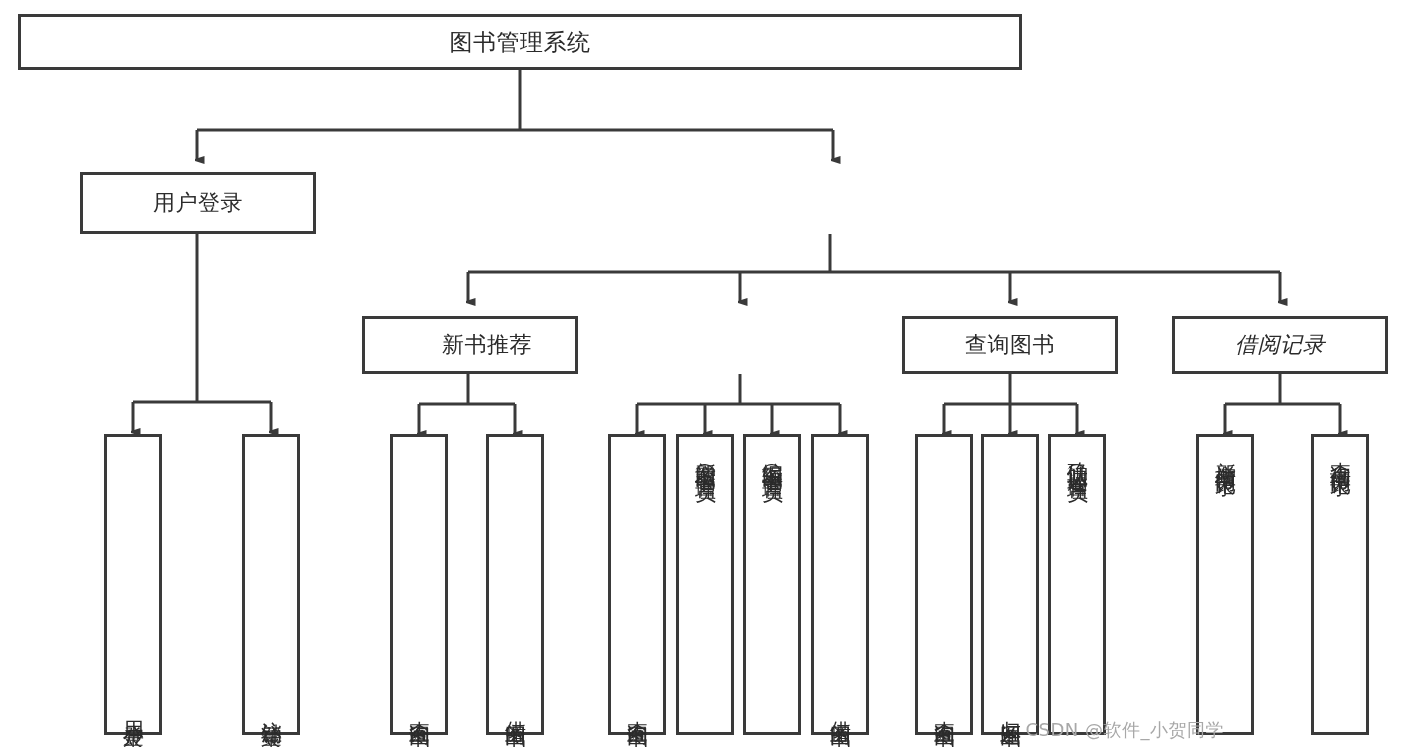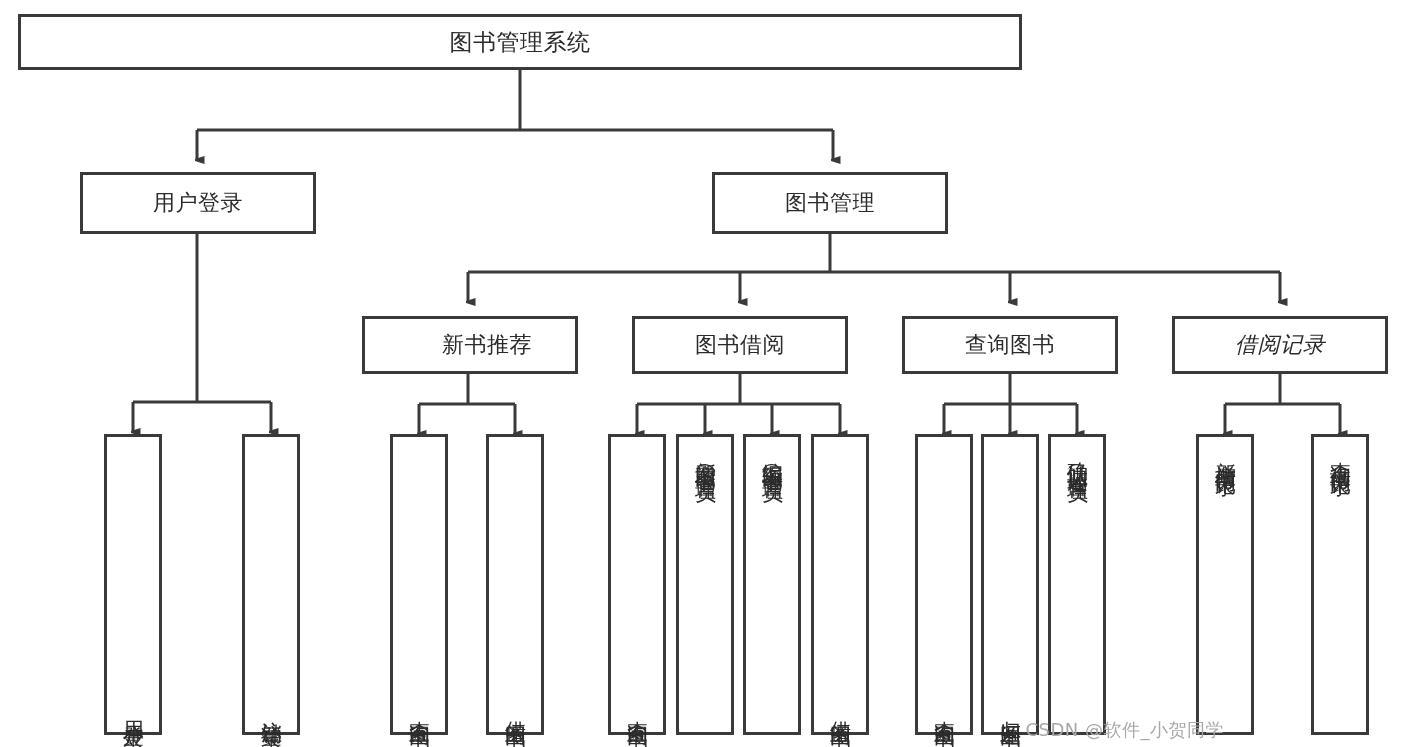--- a/index.html
+++ b/index.html
@@ -129,29 +129,23 @@
     </g>
   </svg>
 
   <div class="node root" style="left:18px; top:14px; width:1004px; height:56px;">
     <span class="node-label">图书管理系统</span>
   </div>
 
   <div class="node" style="left:80px; top:172px; width:236px; height:62px;">
     <span class="node-label">用户登录</span>
   </div>
-  <div class="node" style="left:712px; top:172px; width:236px; height:62px;">
-    <span class="node-label">图书管理</span>
-  </div>
 
   <div class="node" style="left:362px; top:316px; width:216px; height:58px;padding-left:34px;">
     <span class="node-label">新书推荐</span>
-  </div>
-  <div class="node" style="left:632px; top:316px; width:216px; height:58px;">
-    <span class="node-label">图书借阅</span>
   </div>
   <div class="node" style="left:902px; top:316px; width:216px; height:58px;">
     <span class="node-label">查询图书</span>
   </div>
   <div class="node" style="left:1172px; top:316px; width:216px; height:58px;font-style:italic;">
     <span class="node-label">借阅记录</span>
   </div>
 
   <div class="node leaf" style="left:104px; top:434px; width:58px; height:301px;">
     <span class="node-label">用户登录</span>

